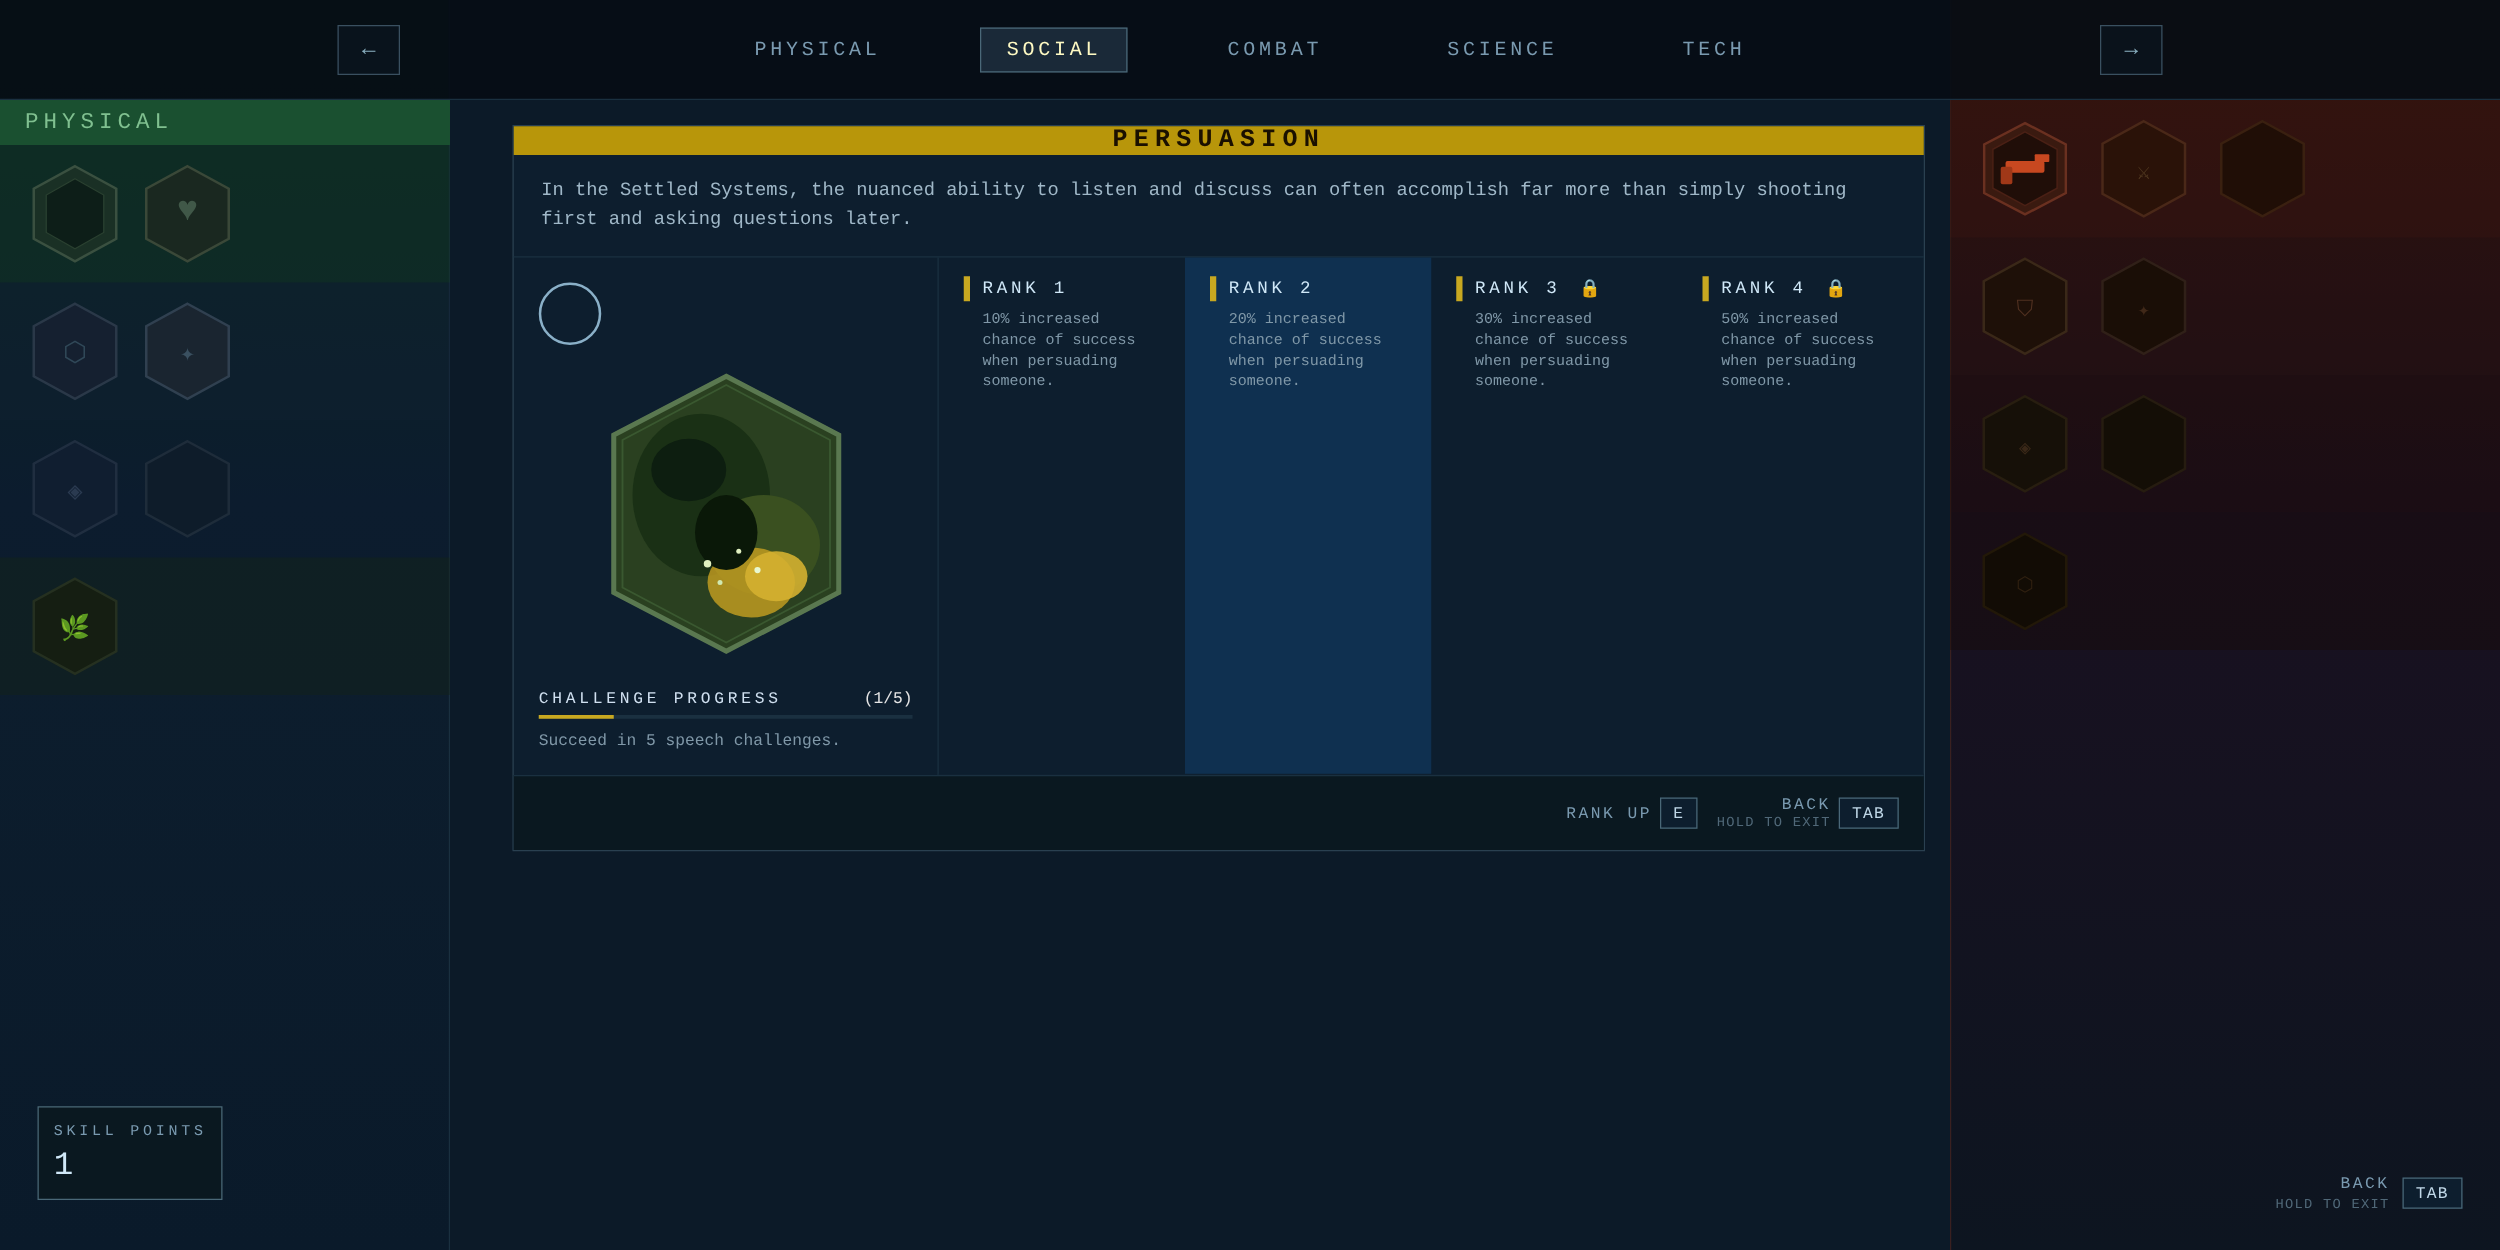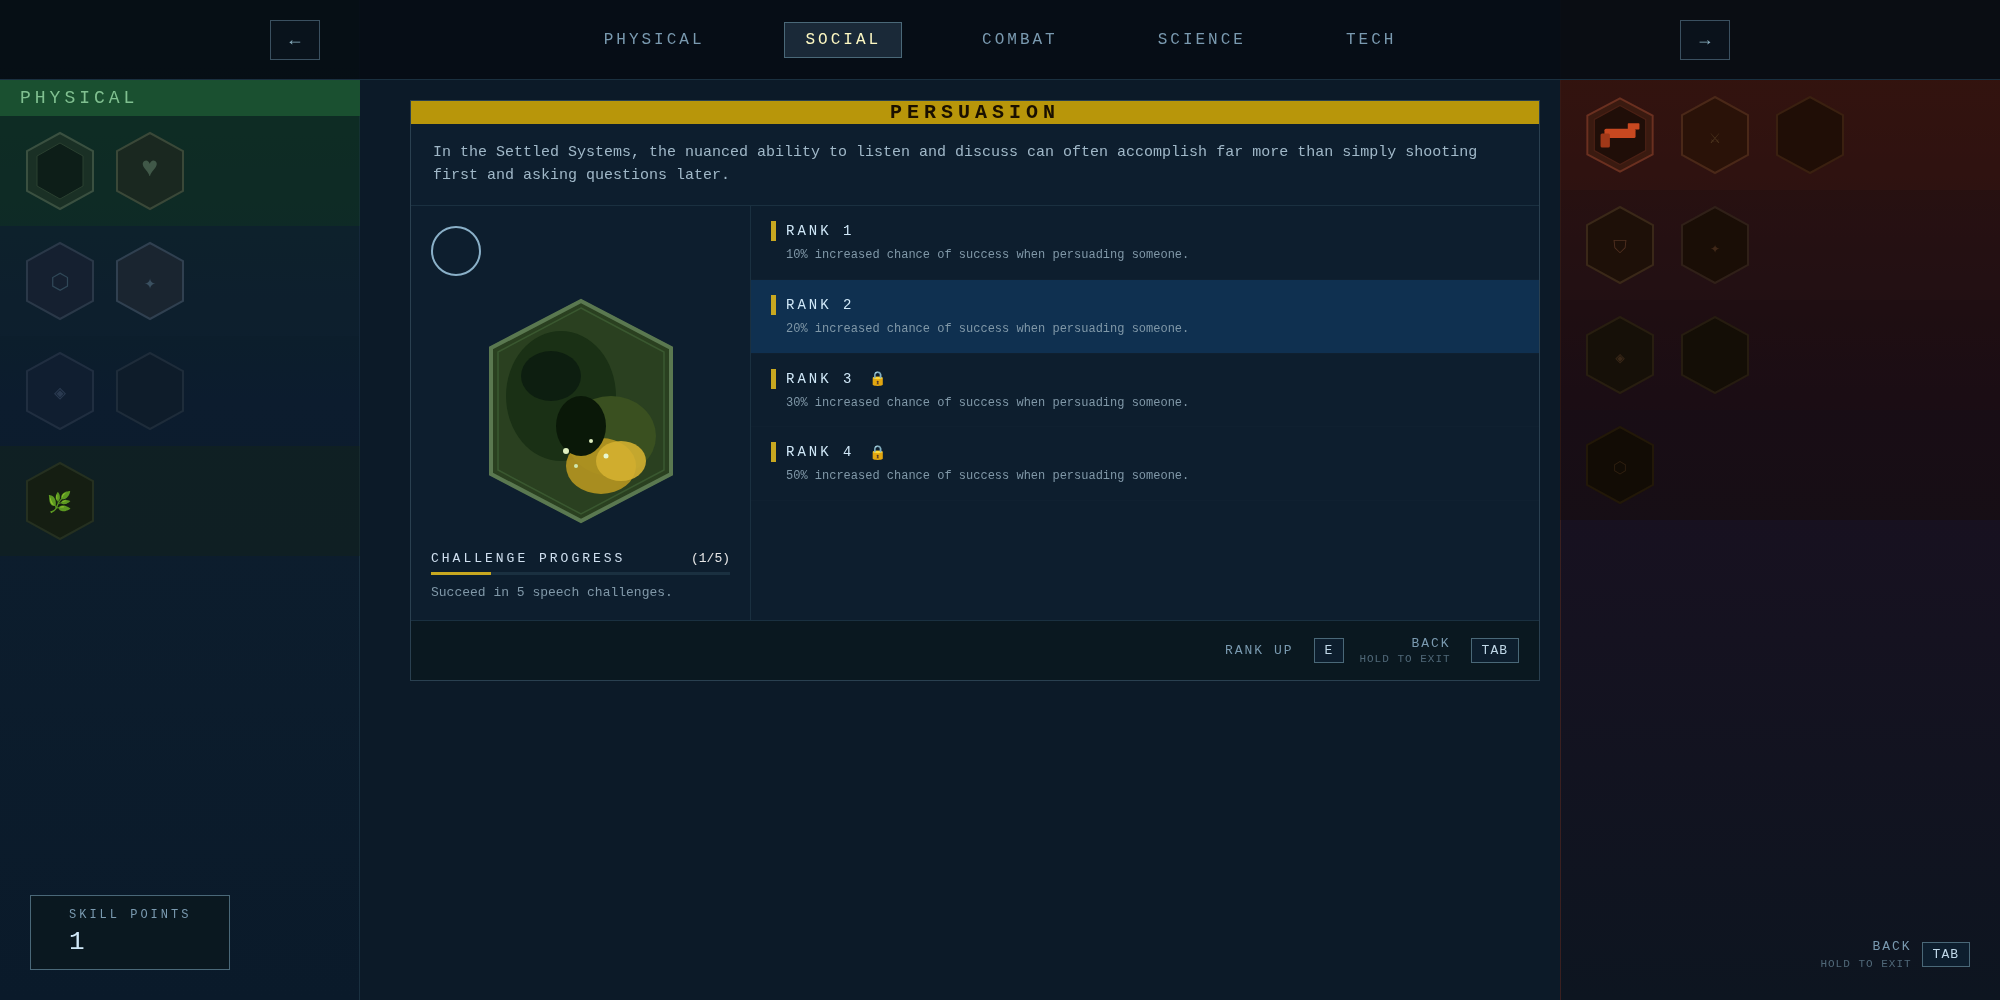--- a/index.html
+++ b/index.html
@@ -276,21 +276,21 @@
 
     .challenge-desc {
       font-size: 13px;
       color: #8098a8;
     }
 
     
     .ranks-panel {
       flex: 1;
       display: flex;
-      flex-direction: column;
+      flex-direction: row;
     }
 
     .rank-item {
       padding: 15px 20px;
       border-bottom: 1px solid #0f2030;
     }
 
     .rank-item.active {
       background: #0f3050;
     }
@@ -338,21 +338,21 @@
       align-items: center;
       justify-content: flex-end;
       gap: 15px;
       border-top: 1px solid #1a3040;
       background: #0a1820;
     }
 
     .action-group {
       display: flex;
       align-items: center;
-      gap: 20px;
+      gap: 6px;
     }
 
     .action-label {
       font-size: 13px;
       letter-spacing: 2px;
       color: #7a9ab0;
     }
 
     .key-btn {
       border: 1px solid #4a6878;
@@ -360,25 +360,25 @@
       color: #c0d8e8;
       font-size: 13px;
       padding: 4px 10px;
       letter-spacing: 1px;
       font-family: 'Courier New', monospace;
     }
 
     
     .skill-points {
       position: absolute;
-      bottom: 30px;
+      bottom: 40px;
       left: 30px;
       border: 1px solid #4a6878;
       background: #0a1820;
-      padding: 12px 38px;
+      padding: 12px 12px;
     }
 
     .skill-points-label {
       font-size: 12px;
       letter-spacing: 3px;
       color: #7a9ab0;
       margin-bottom: 5px;
     }
 
     .skill-points-value {

